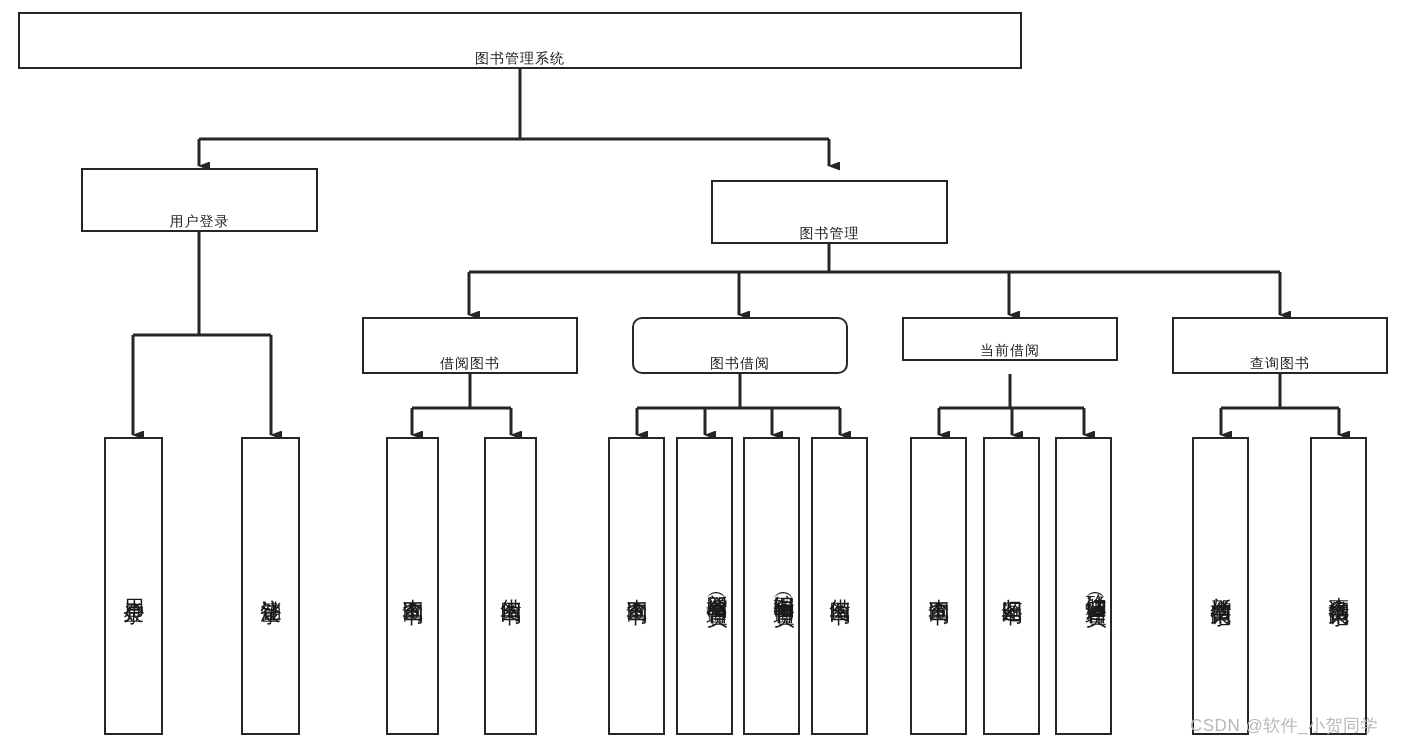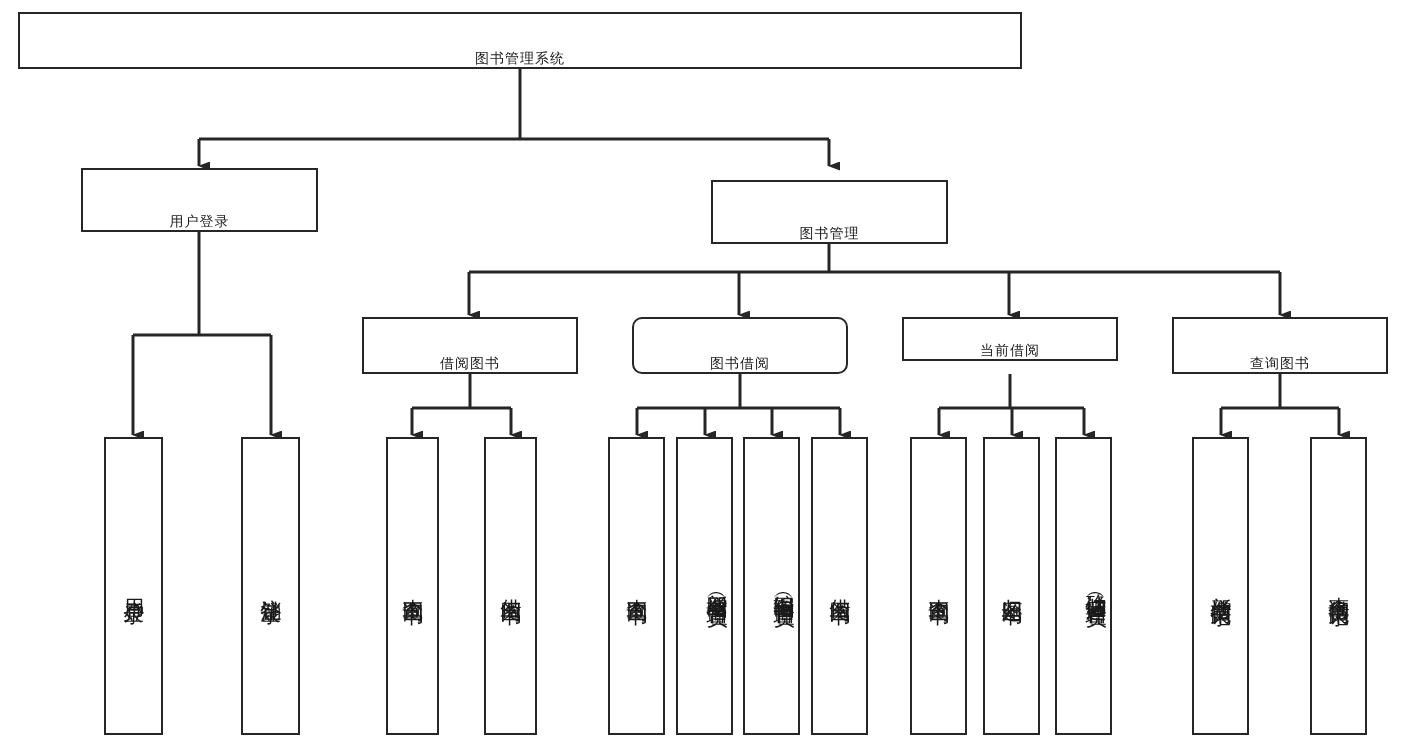--- a/index.html
+++ b/index.html
@@ -171,14 +171,15 @@
         <span>确认归还（管理员）</span>
       </div>
       <div class="node vert" style="left: 1192px; top: 437px; width: 57px; height: 298px;">
         <span>新增借阅记录</span>
       </div>
       <div class="node vert" style="left: 1310px; top: 437px; width: 57px; height: 298px;">
         <span>查询借阅记录</span>
       </div>
     </div>
 
+  <div class="watermark" style="left:1190px; top:714px;">CSDN @软件_小贺同学</div>
 
 </div>
 
 </body></html>

